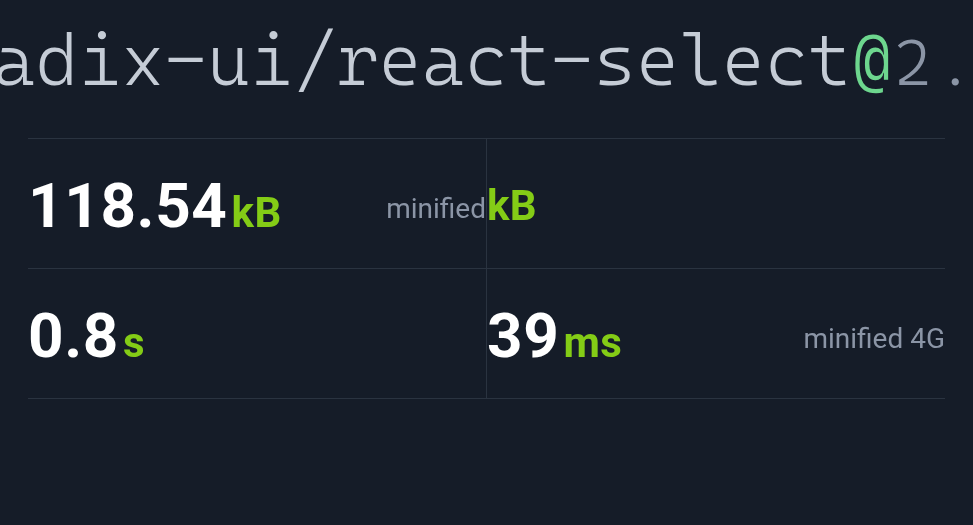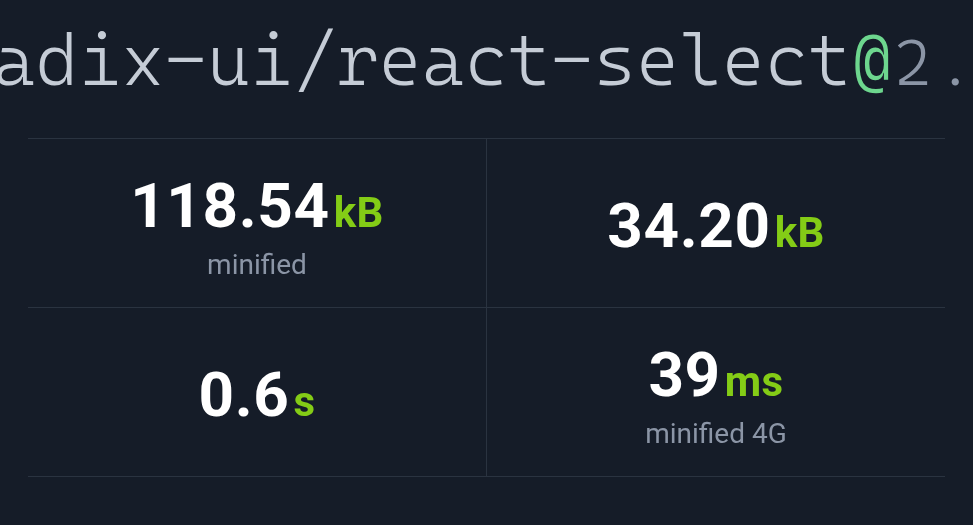--- a/index.html
+++ b/index.html
@@ -36,23 +36,23 @@
       margin: 28px 28px 0 28px;
       border-top: 1px solid #2a3340;
     }
     .stats-row {
       display: flex;
       border-bottom: 1px solid #2a3340;
     }
     .stat-cell {
       flex: 1;
       display: flex;
-      flex-direction: column;
+      flex-direction: row;
       align-items: center;
-      justify-content: center;
+      justify-content: space-between;
       padding: 30px 0 26px 0;
     }
     .stat-cell:first-child {
       border-right: 1px solid #2a3340;
     }
     .stat-value {
       display: flex;
       align-items: baseline;
       gap: 4px;
     }
@@ -86,29 +86,28 @@
   <div class="stats-row">
     <div class="stat-cell">
       <div class="stat-value">
         <span class="stat-number">118.54</span>
         <span class="stat-unit">kB</span>
       </div>
       <div class="stat-label">minified</div>
     </div>
     <div class="stat-cell">
       <div class="stat-value">
-        <span class="stat-number">34.20</span>
         <span class="stat-unit">kB</span>
       </div>
     </div>
   </div>
   <div class="stats-row">
     <div class="stat-cell">
       <div class="stat-value">
-        <span class="stat-number">0.6</span>
+        <span class="stat-number">0.8</span>
         <span class="stat-unit">s</span>
       </div>
     </div>
     <div class="stat-cell">
       <div class="stat-value">
         <span class="stat-number">39</span>
         <span class="stat-unit">ms</span>
       </div>
       <div class="stat-label">minified 4G</div>
     </div>

